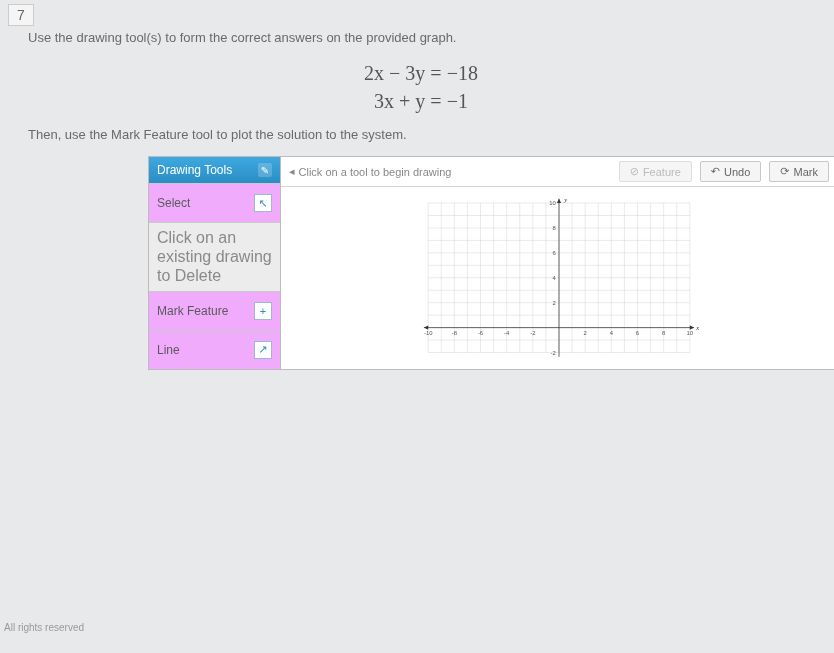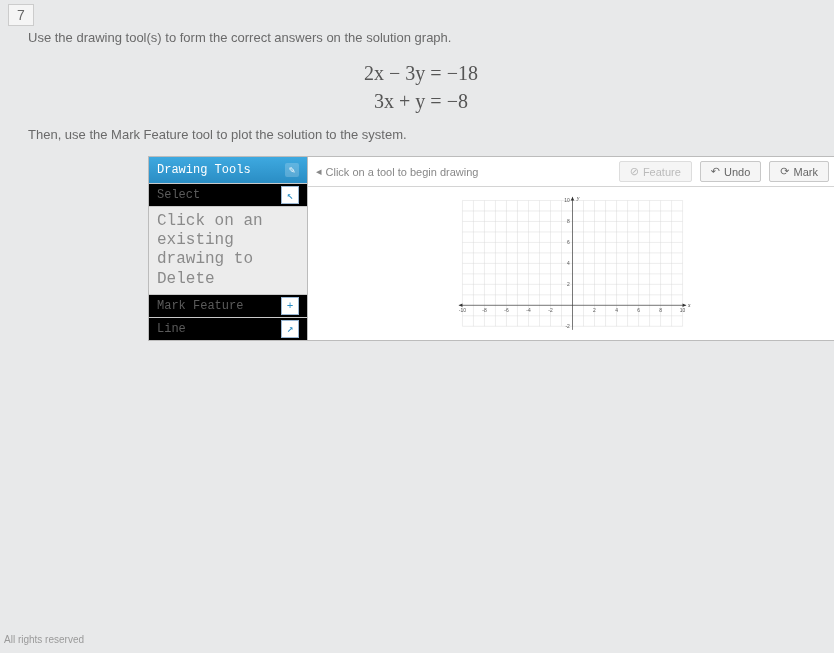--- a/index.html
+++ b/index.html
@@ -34,25 +34,24 @@
     color: #555;
     margin: 6px 0 12px 0;
     line-height: 1.4;
   }
   .workspace {
     display: flex;
     margin: 6px 0 0 120px;
     width: 690px;
   }
   .tools {
-    width: 160px;
+    width: 133px;
     background: #f0f0f0;
     border: 1px solid #bcbcbc;
     font-size: 12px;
-    font-family: Liberation Mono, monospace;
   }
   .tools-hdr {
     background: linear-gradient(#3ea9e0, #2a8dc4);
     color: #fff;
     padding: 6px 8px;
     font-size: 12px;
     display: flex;
     justify-content: space-between;
     align-items: center;
   }
@@ -60,23 +59,23 @@
     width: 14px; height: 14px;
     background: #fff3;
     border-radius: 2px;
     display:flex;align-items:center;justify-content:center;
     font-size:10px;
   }
   .trow {
     display: flex;
     justify-content: space-between;
     align-items: center;
-    padding: 2px 8px;
+    padding: 10px 8px;
     border-top: 1px solid #c9c9c9;
-    background: #000000;
+    background: #f0abfc;
     color: #5b5b5b;
     cursor: pointer;
   }
   .trow .ticon {
     width: 18px; height: 18px;
     border: 1px solid #9bb8d4;
     background: #fff;
     display:flex;align-items:center;justify-content:center;
     font-size: 11px;
     color:#2a8dc4;
@@ -128,35 +127,35 @@
     top: 30px; left: 0; right: 0; bottom: 0;
   }
   .graph svg { width: 100%; height: 100%; }
   .axis-lbl { font: italic 12px 'Times New Roman', serif; fill: #333; }
   .tick-lbl { font: 11px Arial; fill: #555; }
   .grid line { stroke: #d7d7d7; stroke-width: 1; }
   .axis line { stroke: #333; stroke-width: 1.4; }
   .arrow { fill: #333; }
   .footer {
     position: absolute;
-    left: 4px; bottom: 8px;
+    left: 4px; bottom: 20px;
     font-size: 10px;
     color: #9a9a9a;
   }
 </style>
 </head>
 <body>
 
 <div class="qnum">7</div>
 
 <div class="qbody">
-  <p>Use the drawing tool(s) to form the correct answers on the solution graph.</p>
+  <p>Use the drawing tool(s) to form the correct answers on the provided graph.</p>
   <div class="eqs">
     <div>2x − 3y = −18</div>
-    <div>3x + y = −8</div>
+    <div>3x + y = −1</div>
   </div>
   <p>Then, use the Mark Feature tool to plot the solution to the system.</p>
 
   <div class="workspace">
     <div class="tools">
       <div class="tools-hdr">
         <span>Drawing Tools</span>
         <span class="pin">✎</span>
       </div>
       <div class="trow">

